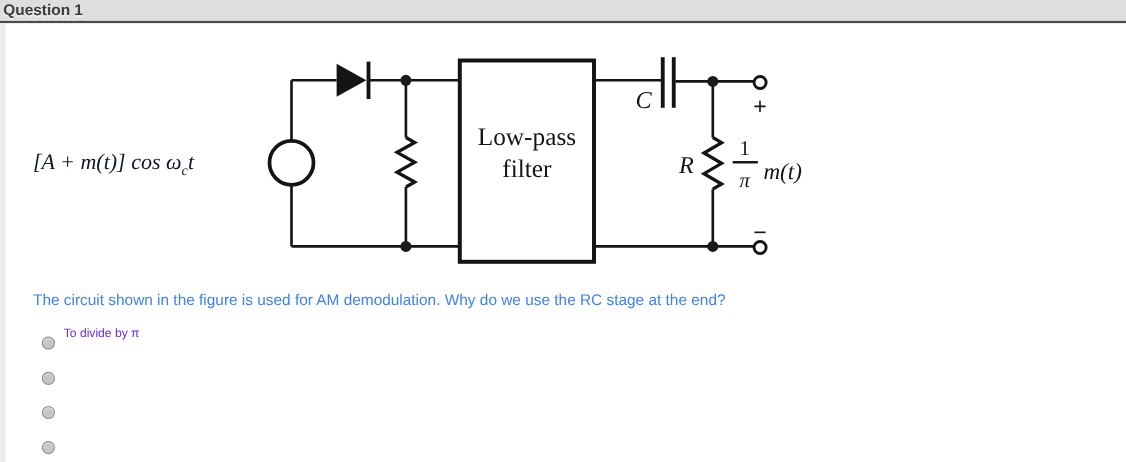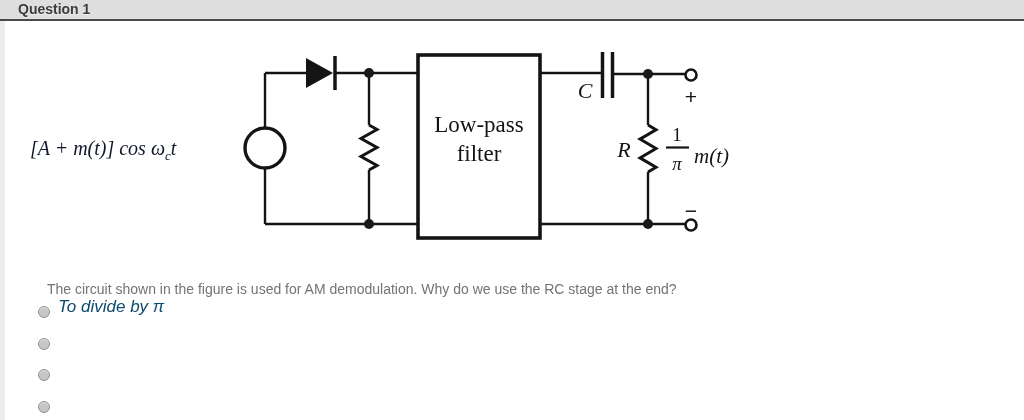--- a/index.html
+++ b/index.html
@@ -2,43 +2,43 @@
 <html><head>
 <meta charset="utf-8">
 <style>
   html,body { margin:0; padding:0; }
   body {
     width:1024px; height:420px; position:relative; overflow:hidden;
     background:#ffffff; font-family:"Liberation Sans", sans-serif;
   }
   .qheader {
     position:absolute; top:0; left:0; width:1024px; height:19px;
-    background:#dedede; line-height:19px; padding-left:18px; box-sizing:border-box;
+    background:#dedede; line-height:19px; padding-left:3px; box-sizing:border-box;
     font-size:14px; font-weight:bold; color:#3b3b3b;
     text-shadow:0 1px 0 rgba(255,255,255,.5);
   }
   .divider { position:absolute; top:19px; left:0; width:1024px; height:2px; background:#4a4a4a; }
   .left-gutter { position:absolute; top:21px; left:0; width:5px; height:399px; background:#ececec; }
   .figure-svg { position:absolute; left:0; top:40px; }
   .source-label {
     position:absolute; left:30px; top:137px; font-family:"Liberation Serif", serif;
     font-style:italic; font-size:20px; color:#0f172a; white-space:nowrap;
   }
   .source-label sub { font-size:13px; }
   .question {
-    position:absolute; left:30px; top:264px; margin:17px; font-size:14px;
-    color:#737373; white-space:nowrap;
+    position:absolute; left:30px; top:264px; margin:0; font-size:14px;
+    color:#3b82f6; white-space:nowrap;
   }
   .option { position:absolute; left:36px; height:26px; width:400px; cursor:pointer; }
   .option .radio {
     position:absolute; left:2px; top:9px; width:12px; height:12px; border-radius:50%;
     background:#c6c6c6; border:1px solid #8f8f8f; box-sizing:border-box;
     box-shadow: inset 0 1px 1px rgba(255,255,255,.65);
   }
-  .option .olabel { position:absolute; left:22px; top:0; font-size:17px; color:#0c4a6e; white-space:nowrap;font-style:italic; }
+  .option .olabel { position:absolute; left:22px; top:0; font-size:11px; color:#6d28d9; white-space:nowrap; }
   .opt-1 { top:297px; }
   .opt-2 { top:329px; }
   .opt-3 { top:360px; }
   .opt-4 { top:392px; }
   svg text { fill:#141414; }
   .ser  { font-family:"Liberation Serif", serif; }
   .seri { font-family:"Liberation Serif", serif; font-style:italic; }
 </style>
 </head>
 <body>

